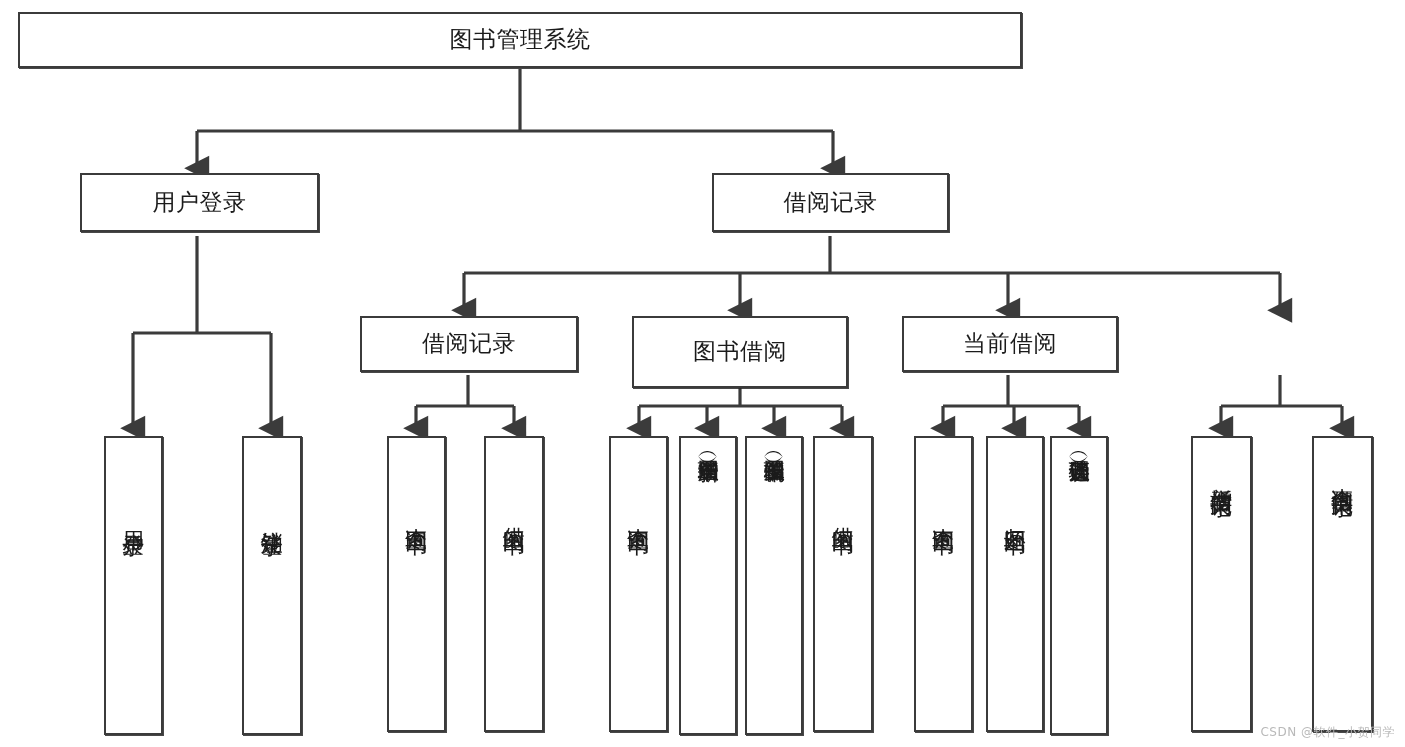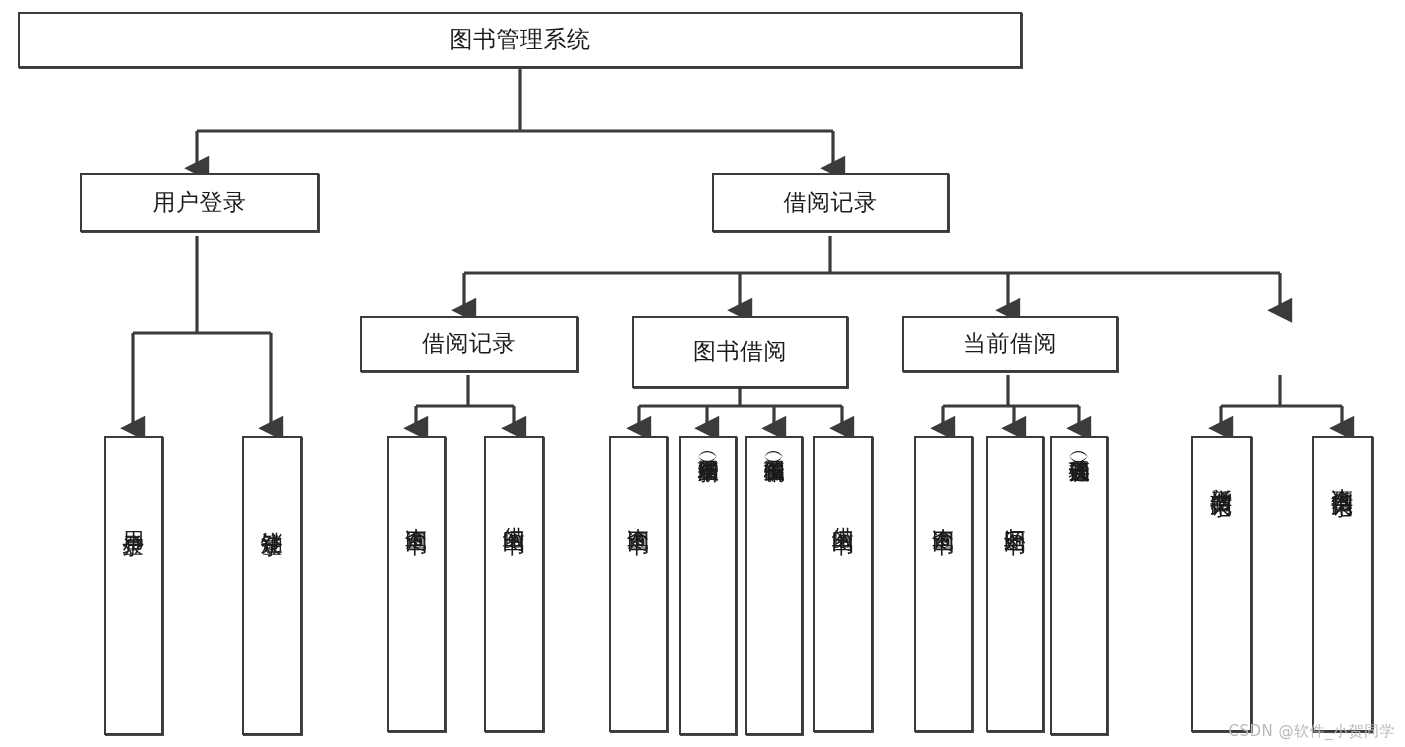--- a/index.html
+++ b/index.html
@@ -59,21 +59,21 @@
   }
   .node.vertical.tight .node-label {
     font-size: 21px;
     letter-spacing: 0px;
     max-height: 292px;
   }
   #watermark {
     position: absolute;
     right: 10px;
     bottom: 6px;
-    font-size: 15px;
+    font-size: 12px;
     color: #b9b9b9;
     letter-spacing: 0.5px;
     user-select: none;
     white-space: nowrap;
   }
 </style>
 </head>
 <body>
 
 <div id="diagram-canvas">

